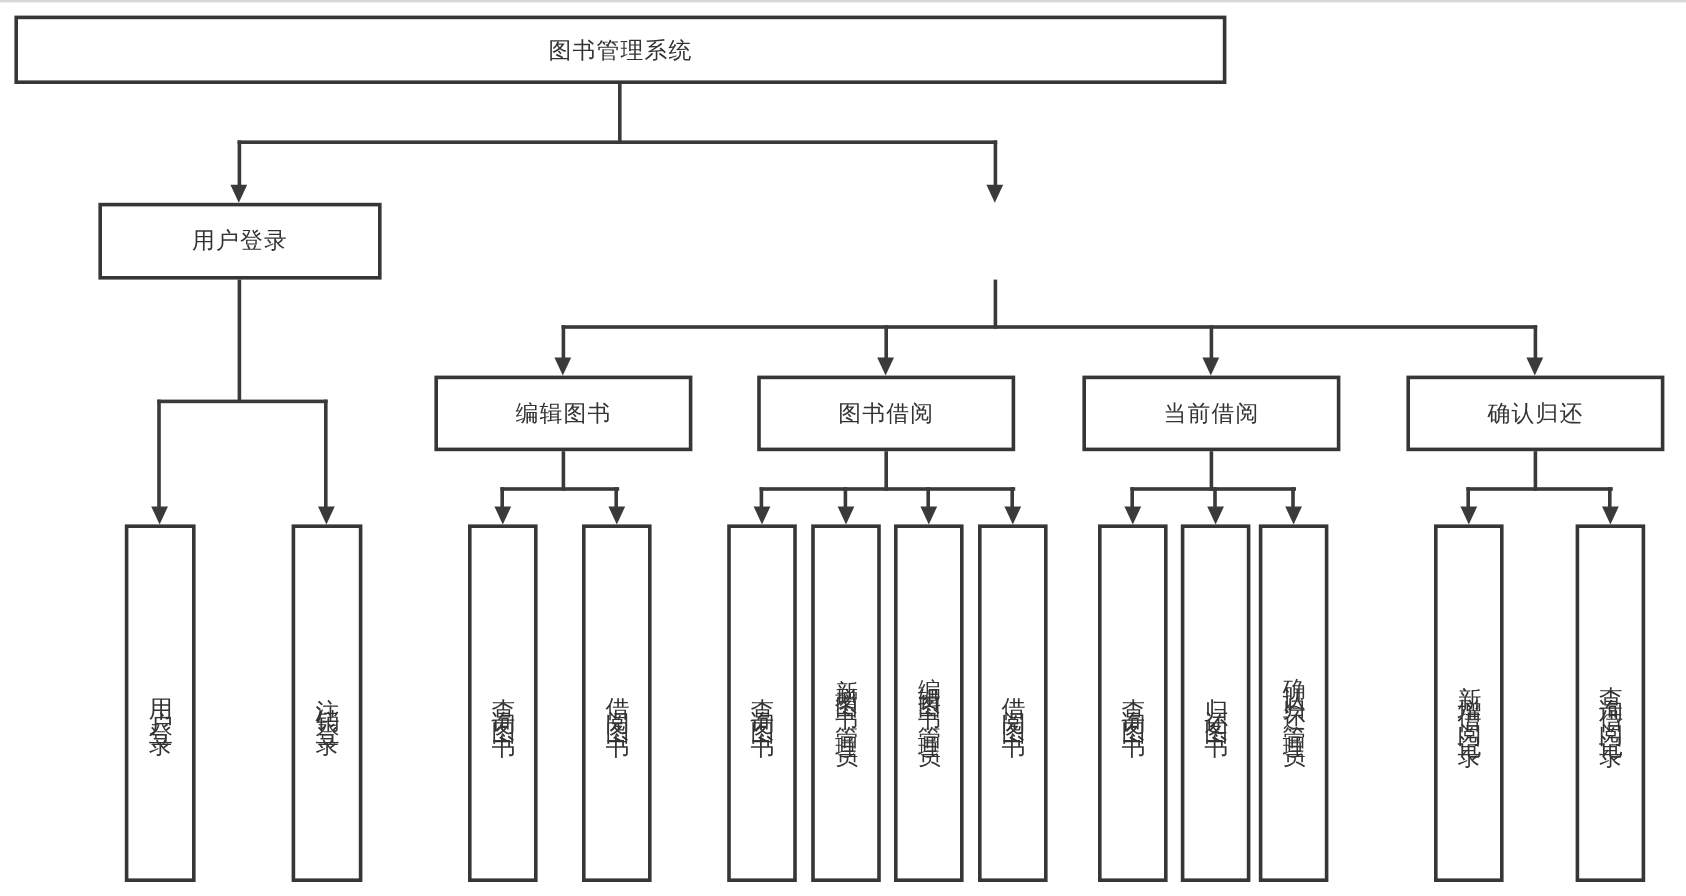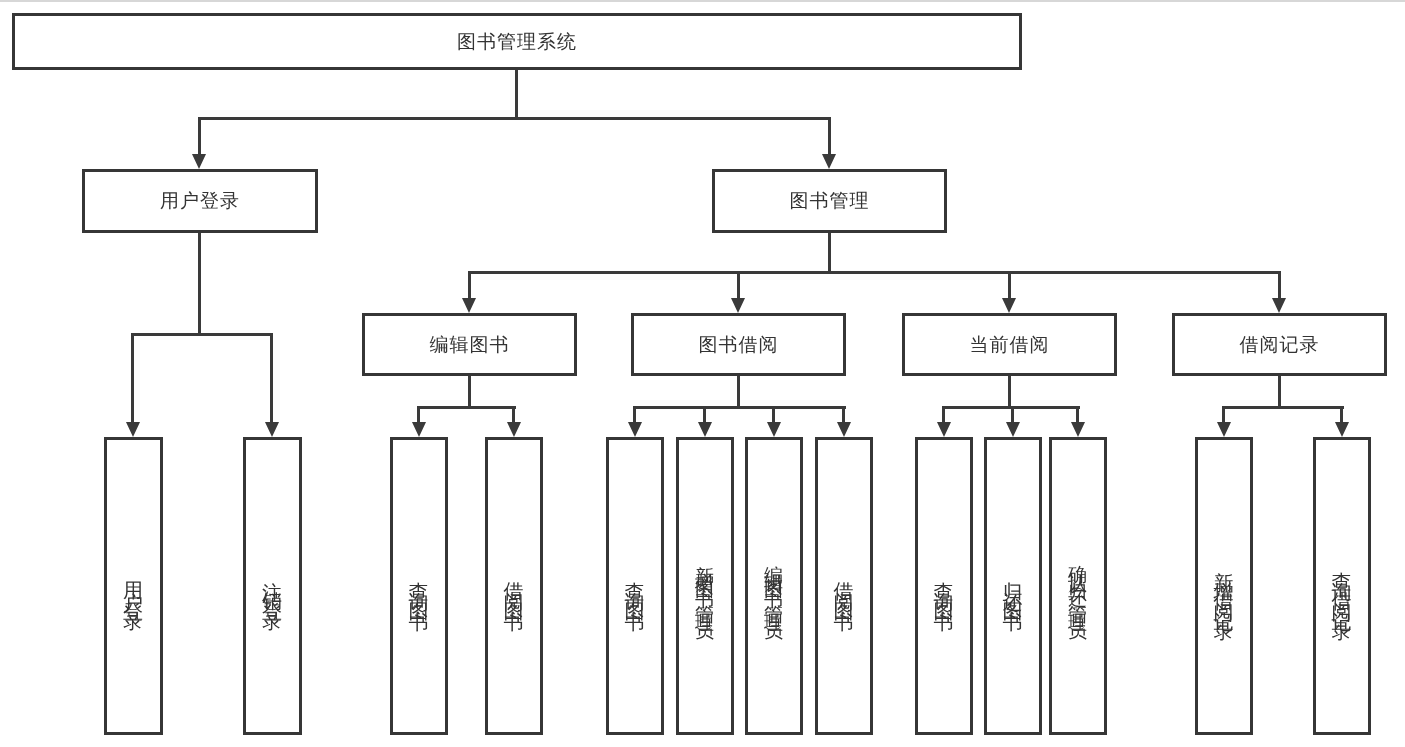--- a/index.html
+++ b/index.html
@@ -50,23 +50,20 @@
   <div class="line" style="left:515px;top:70px;width:3px;height:49px;"></div>
   <div class="line" style="left:198px;top:117px;width:633px;height:3px;"></div>
   <div class="line" style="left:198px;top:117px;width:3px;height:39px;"></div>
   <div class="arrow" style="left:192px;top:154px;"></div>
   <div class="line" style="left:828px;top:117px;width:3px;height:39px;"></div>
   <div class="arrow" style="left:822px;top:154px;"></div>
 
   <div class="box" style="left:82px;top:169px;width:236px;height:64px;">
     <span class="hlabel">用户登录</span>
   </div>
-  <div class="box" style="left:712px;top:169px;width:235px;height:64px;">
-    <span class="hlabel">图书管理</span>
-  </div>
 
   <div class="line" style="left:198px;top:233px;width:3px;height:102px;"></div>
   <div class="line" style="left:131px;top:333px;width:142px;height:3px;"></div>
   <div class="line" style="left:131px;top:333px;width:3px;height:91px;"></div>
   <div class="arrow" style="left:126px;top:422px;"></div>
   <div class="line" style="left:270px;top:333px;width:3px;height:91px;"></div>
   <div class="arrow" style="left:265px;top:422px;"></div>
 
   <div class="line" style="left:828px;top:233px;width:3px;height:41px;"></div>
   <div class="line" style="left:468px;top:271px;width:813px;height:3px;"></div>
@@ -82,21 +79,21 @@
   <div class="box" style="left:362px;top:313px;width:215px;height:63px;">
     <span class="hlabel">编辑图书</span>
   </div>
   <div class="box" style="left:631px;top:313px;width:215px;height:63px;">
     <span class="hlabel">图书借阅</span>
   </div>
   <div class="box" style="left:902px;top:313px;width:215px;height:63px;">
     <span class="hlabel">当前借阅</span>
   </div>
   <div class="box" style="left:1172px;top:313px;width:215px;height:63px;">
-    <span class="hlabel">借阅记录</span>
+    <span class="hlabel">确认归还</span>
   </div>
 
   <div class="line" style="left:468px;top:376px;width:3px;height:33px;"></div>
   <div class="line" style="left:417px;top:406px;width:99px;height:3px;"></div>
   <div class="line" style="left:737px;top:376px;width:3px;height:33px;"></div>
   <div class="line" style="left:633px;top:406px;width:213px;height:3px;"></div>
   <div class="line" style="left:1008px;top:376px;width:3px;height:33px;"></div>
   <div class="line" style="left:942px;top:406px;width:138px;height:3px;"></div>
   <div class="line" style="left:1278px;top:376px;width:3px;height:33px;"></div>
   <div class="line" style="left:1222px;top:406px;width:122px;height:3px;"></div>

